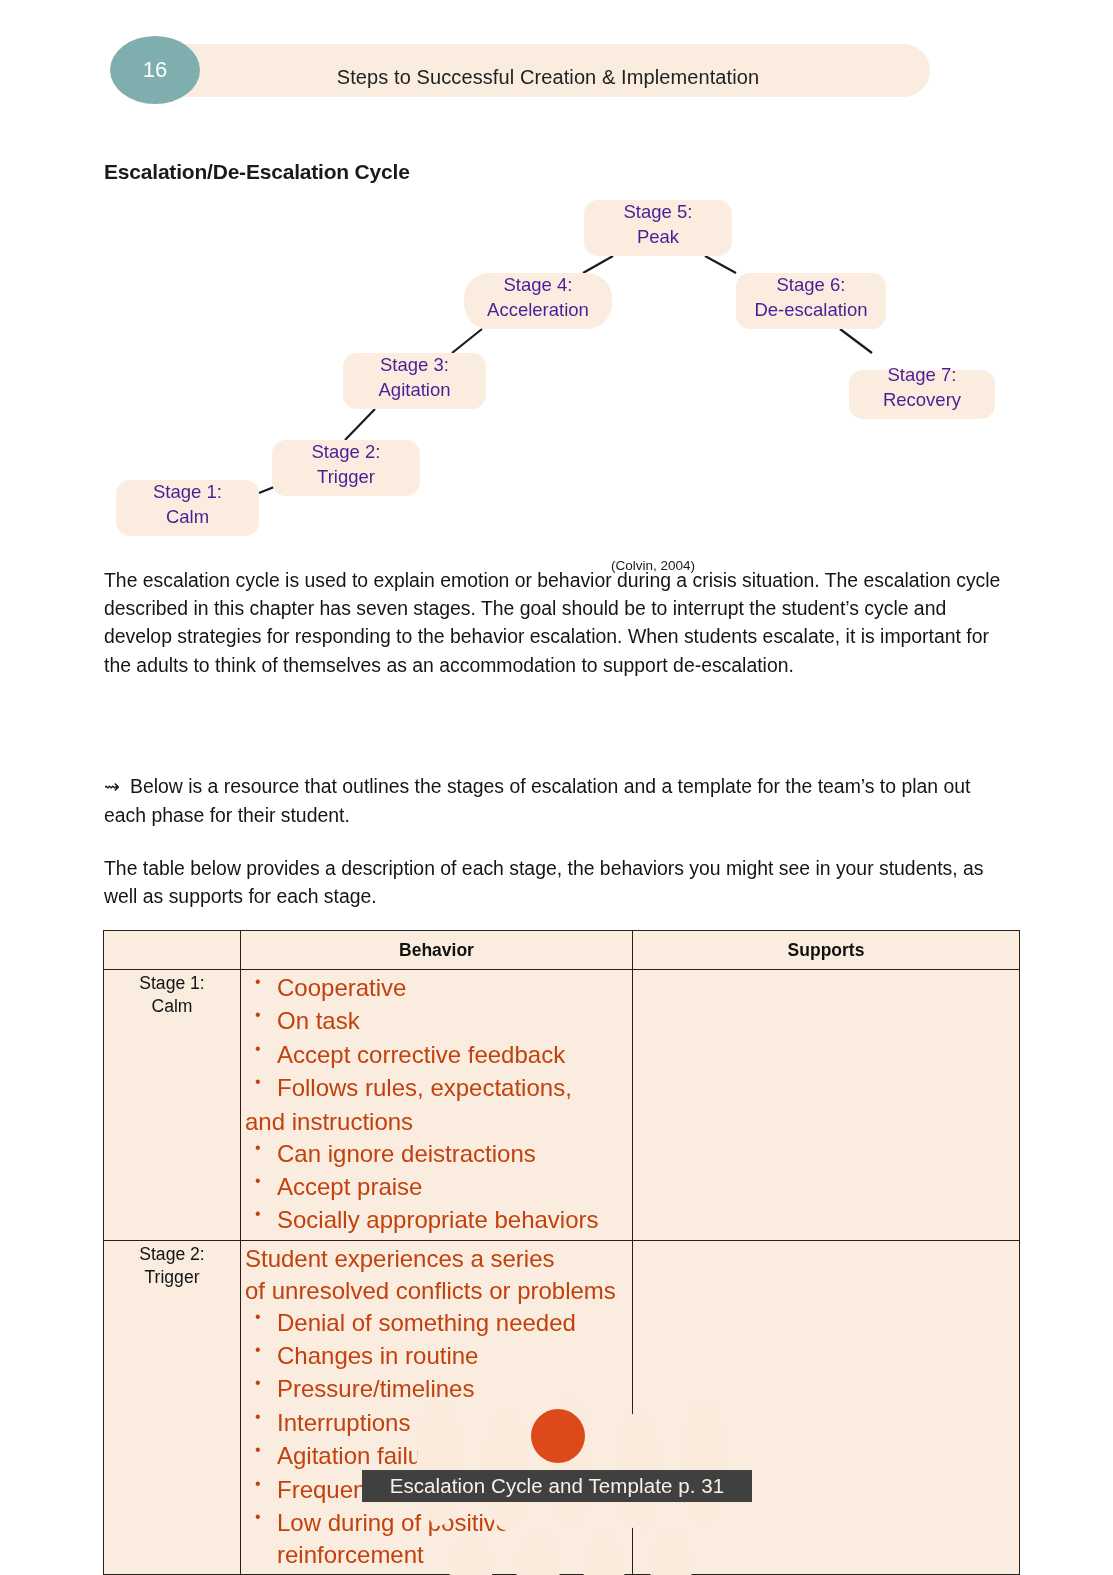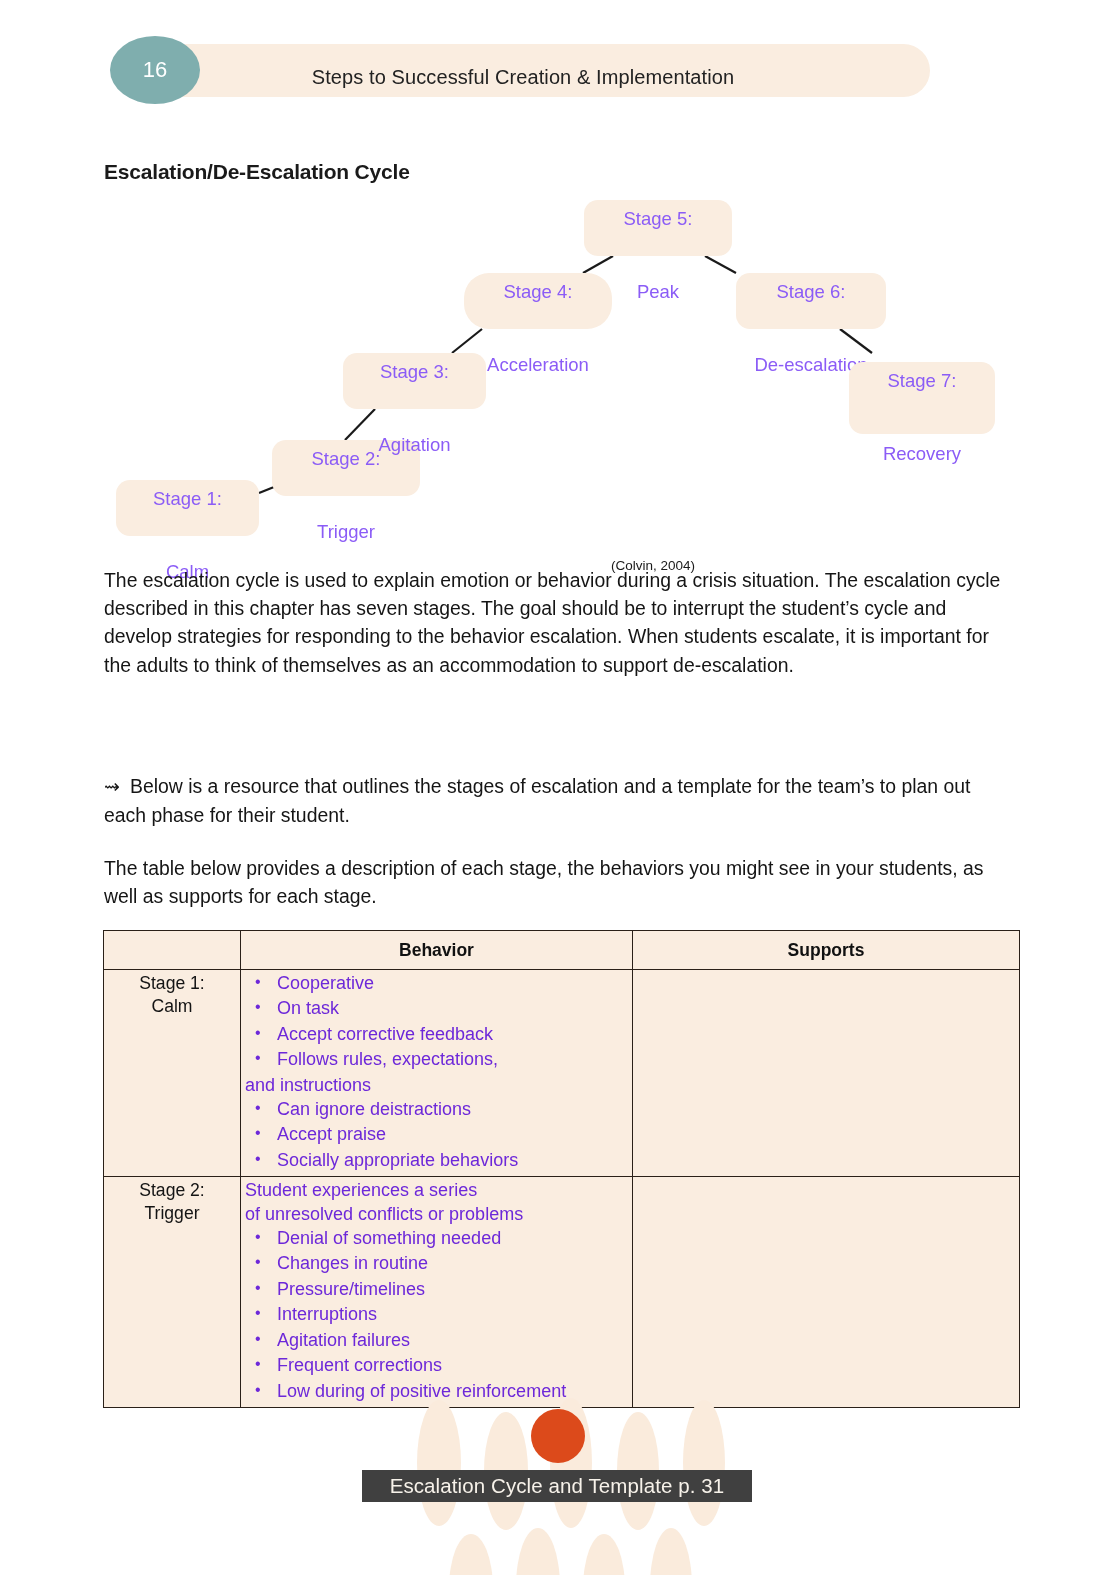--- a/index.html
+++ b/index.html
@@ -18,21 +18,21 @@
   
   #header-band {
     position: absolute;
     left: 140px; top: 44px;
     width: 790px; height: 53px;
     background: #FAEDE0;
     border-radius: 27px;
   }
   #header-title {
     position: absolute;
-    left: 128px; top: 44px;
+    left: 153px; top: 44px;
     width: 790px; height: 66px;
     display: flex; align-items: center; justify-content: center;
     font-size: 20px; color: #222;
     letter-spacing: .1px;
   }
   #page-number-badge {
     position: absolute;
     left: 110px; top: 36px;
     width: 90px; height: 68px;
     background: #7FAEAE;
@@ -55,26 +55,25 @@
     position: absolute;
     left: 0; top: 190px;
     width: 1113px; height: 360px;
   }
   #diagram svg { position: absolute; left:0; top:0; }
   .node {
     position: absolute;
     background: #FAEDE0;
     border-radius: 14px;
     display: flex; flex-direction: column;
-    align-items: center; justify-content: space-between;
-    font-size: 18.5px; color: #8b5cf6;
+    align-items: center; justify-content: flex-end;
+    font-size: 18.5px; color: #4c1d95;
     line-height: 1.38;
     padding: 6px 14px;
     white-space: nowrap;
-    gap: 47px;
   }
   #diagram-citation {
     position: absolute;
     left: 611px; top: 368px;
     font-size: 13.5px; color: #1a1a1a;
   }
 
   
   .body-text {
     position: absolute;
@@ -124,23 +123,23 @@
   }
   .stage-cell {
     text-align: center;
     font-size: 17.6px;
     line-height: 1.33;
     padding-top: 12px;
     color: #141414;
   }
   .behavior-cell {
     padding: 12px 10px 14px 12px;
-    font-size: 18px;
+    font-size: 24px;
     line-height: 1.33;
-    color: #6d28d9;
+    color: #c2410c;
   }
   .behavior-cell .lead { margin: 0 0 0 2px; }
   .behavior-cell ul {
     margin: 0; padding: 0 0 0 34px;
     list-style: none;
   }
   .behavior-cell li {
     position: relative;
     padding: 0 0 1.5px 0;
   }
@@ -215,21 +214,21 @@
         <span>Acceleration</span>
       </div>
       <div class="node" style="left: 584px; top: 10px; width: 148px; height: 56px; background: rgb(250, 237, 224);">
         <span>Stage 5:</span>
         <span>Peak</span>
       </div>
       <div class="node" style="left: 719px; top: 83px; width: 150px; height: 56px; background: rgb(250, 237, 224); margin-left: 17px;">
         <span>Stage 6:</span>
         <span>De-escalation</span>
       </div>
-      <div class="node" style="left: 849px; top: 172px; width: 146px; height: 72px; background: rgb(250, 237, 224);">
+      <div class="node" style="left: 849px; top: 180px; width: 146px; height: 49px; background: rgb(250, 237, 224);">
         <span>Stage 7:</span>
         <span>Recovery</span>
       </div>
     </div>
   <div id="diagram-citation">(Colvin, 2004)</div>
 </div>
 
 <div id="para-1" class="body-text">
   <span>The escalation cycle is used to explain emotion or behavior during a crisis situation. The escalation cycle described in this chapter has seven stages. The goal should be to interrupt the student’s cycle and develop strategies for responding to the behavior escalation. When students escalate, it is important for the adults to think of themselves as an accommodation to support de-escalation.</span>
 </div>

